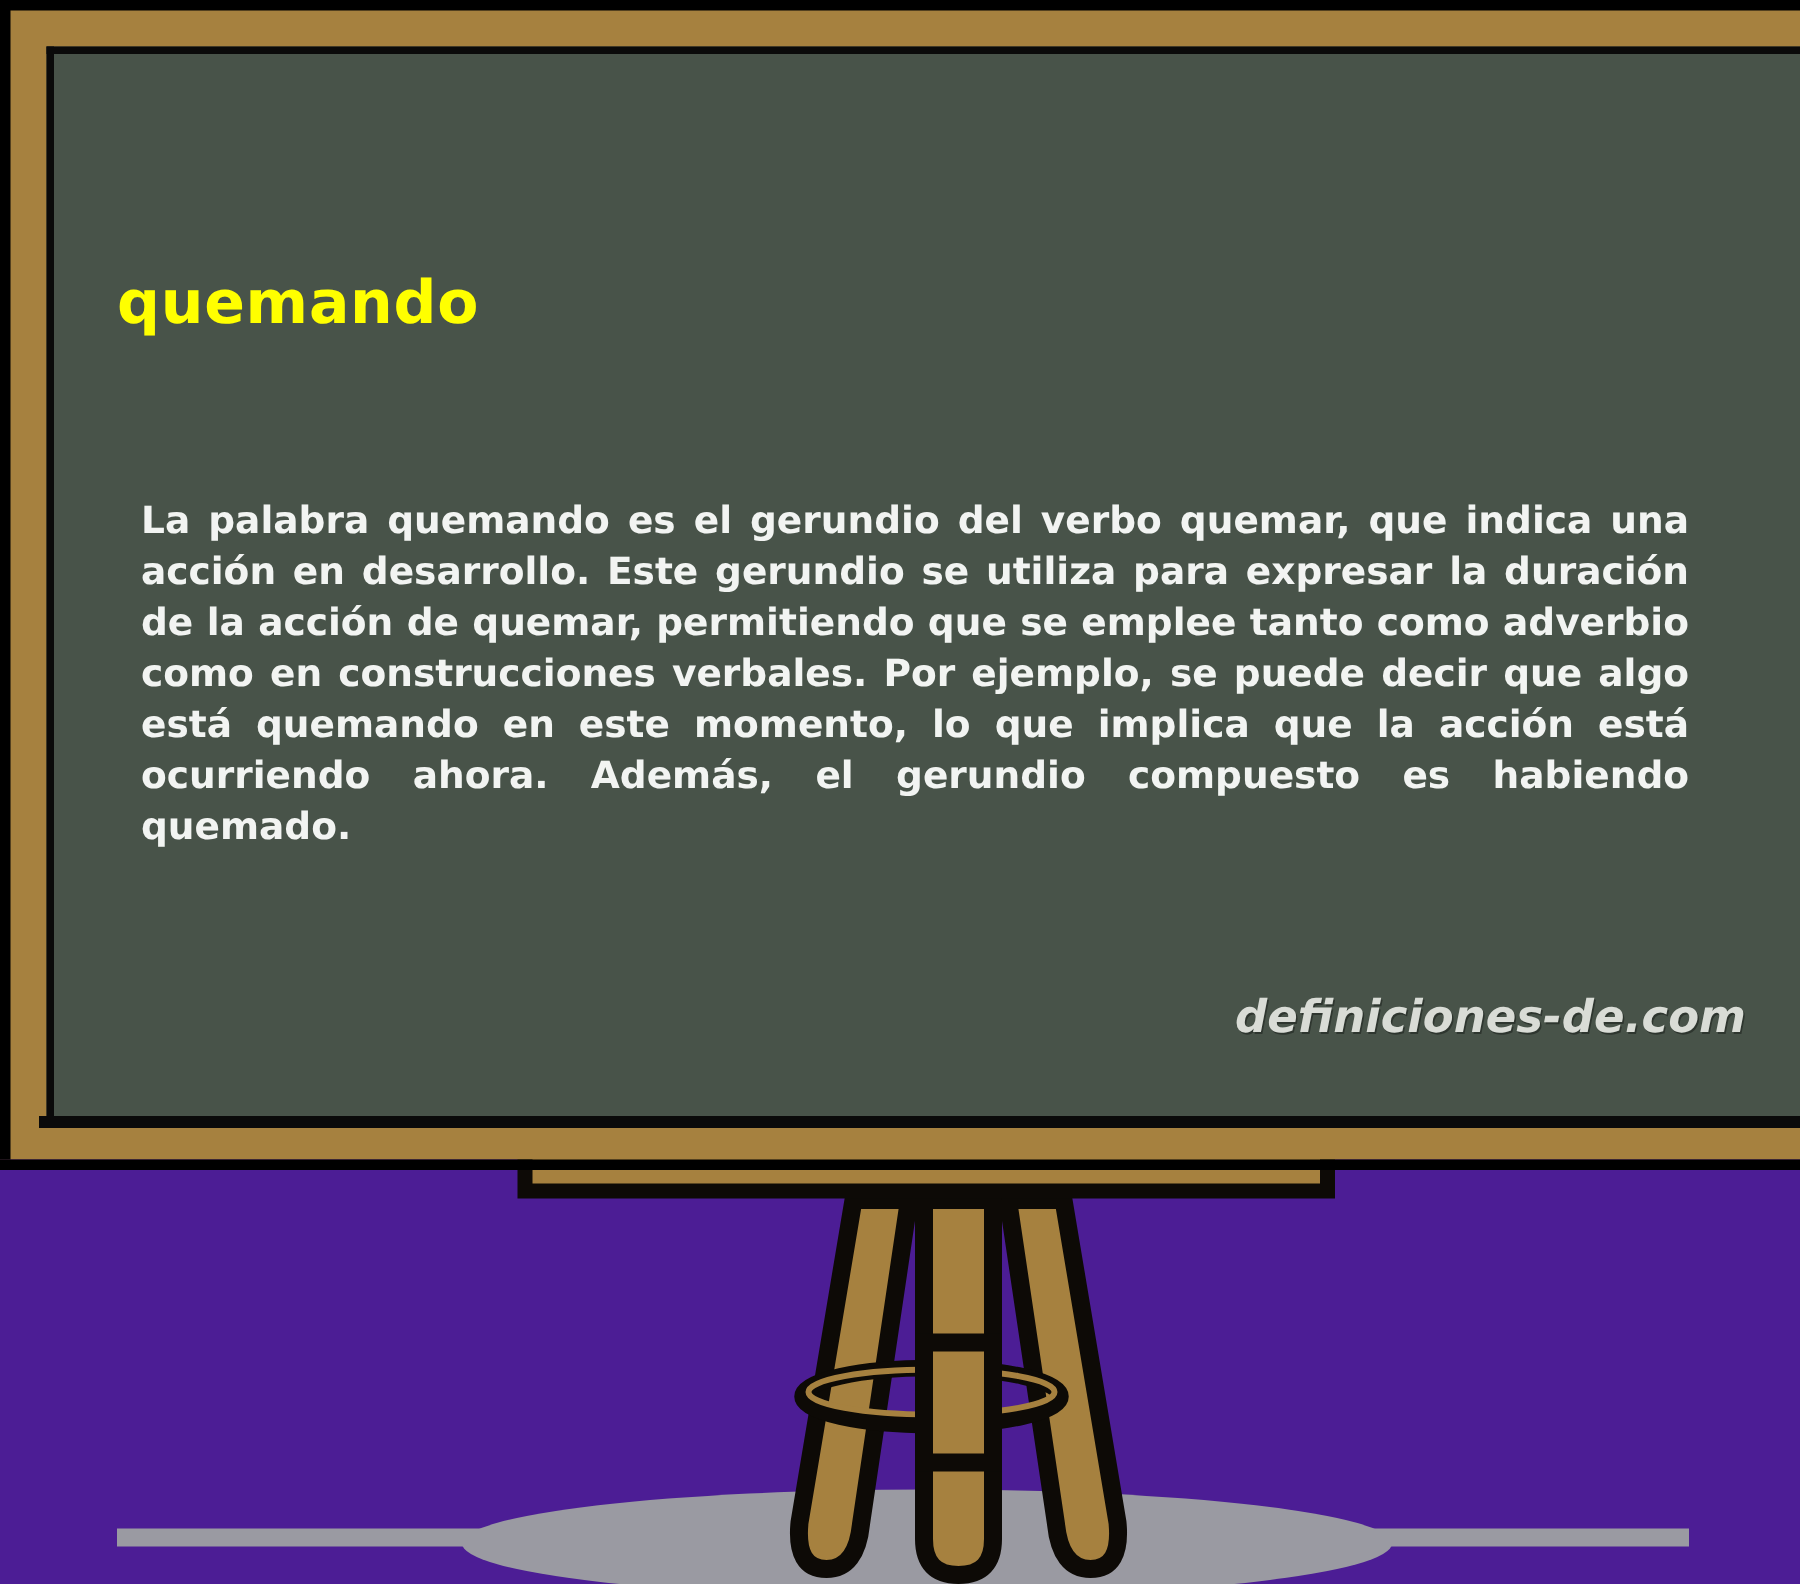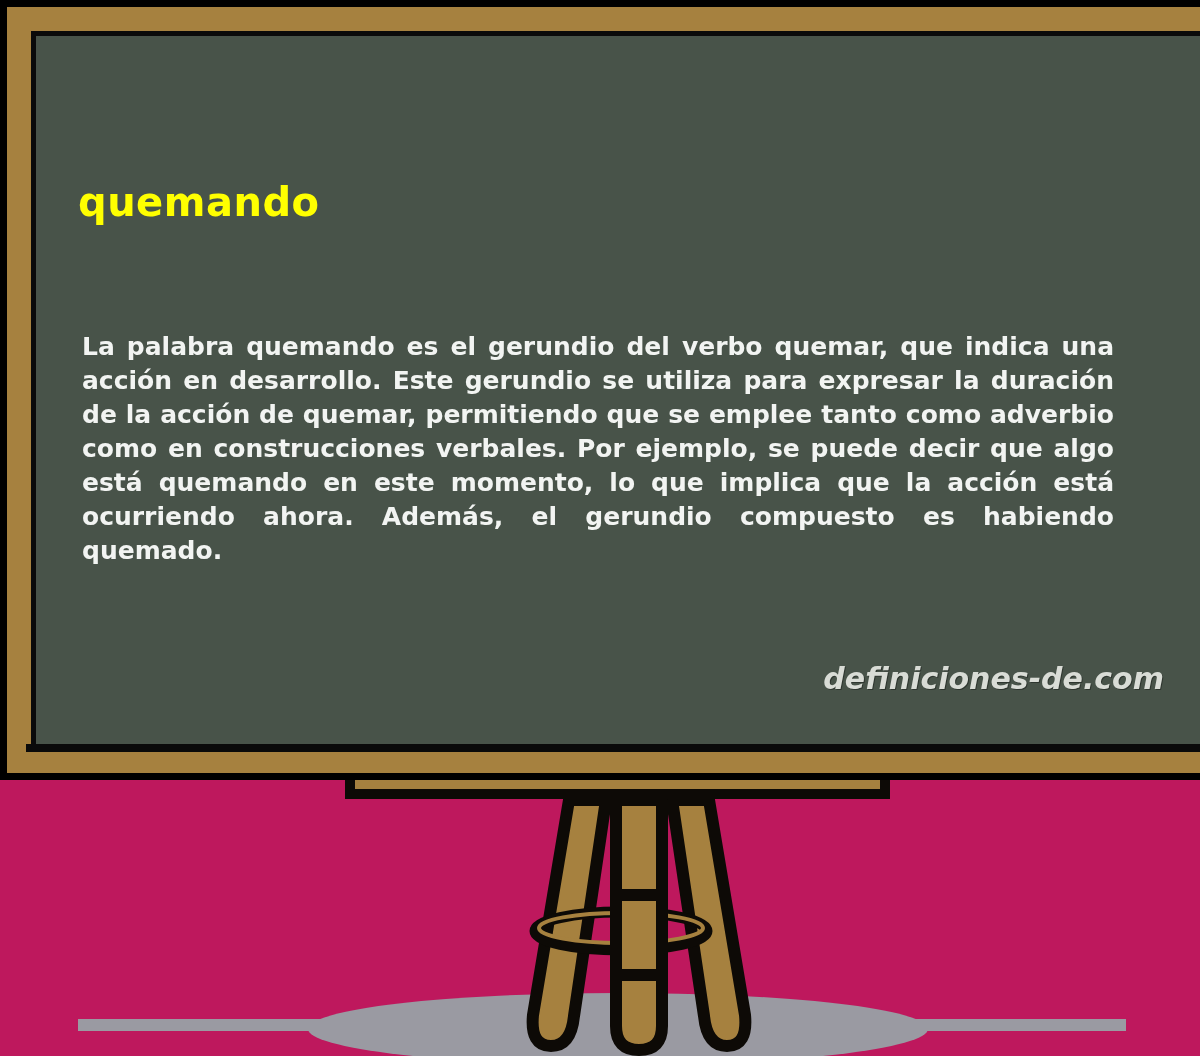--- a/index.html
+++ b/index.html
@@ -11,21 +11,21 @@
     width: 1200px;
     height: 1056px;
     overflow: hidden;
     font-family: "DejaVu Sans", sans-serif;
   }
 
   #scene {
     position: relative;
     width: 1200px;
     height: 1056px;
-    background: #be185d;
+    background: #4c1d95;
   }
 
   
   #easel {
     position: absolute;
     left: 0;
     top: 0;
     width: 1200px;
     height: 1056px;
   }
@@ -84,21 +84,21 @@
     color: #ffff00;
     font-family: "DejaVu Sans", sans-serif;
     font-weight: bold;
     font-size: 40px;
     line-height: 48px;
     letter-spacing: 0.5px;
     margin: 0;
     white-space: nowrap;
   }
   #board-body {
-    margin: 4px;
+    margin: 16px;
     margin-top: 104px;
     color: #f2f4f2;
     font-family: "DejaVu Sans", sans-serif;
     font-weight: bold;
     font-size: 25px;
     line-height: 34px;
     letter-spacing: 0px;
     width: 1032px;
     text-align: justify;
     text-justify: inter-word;

